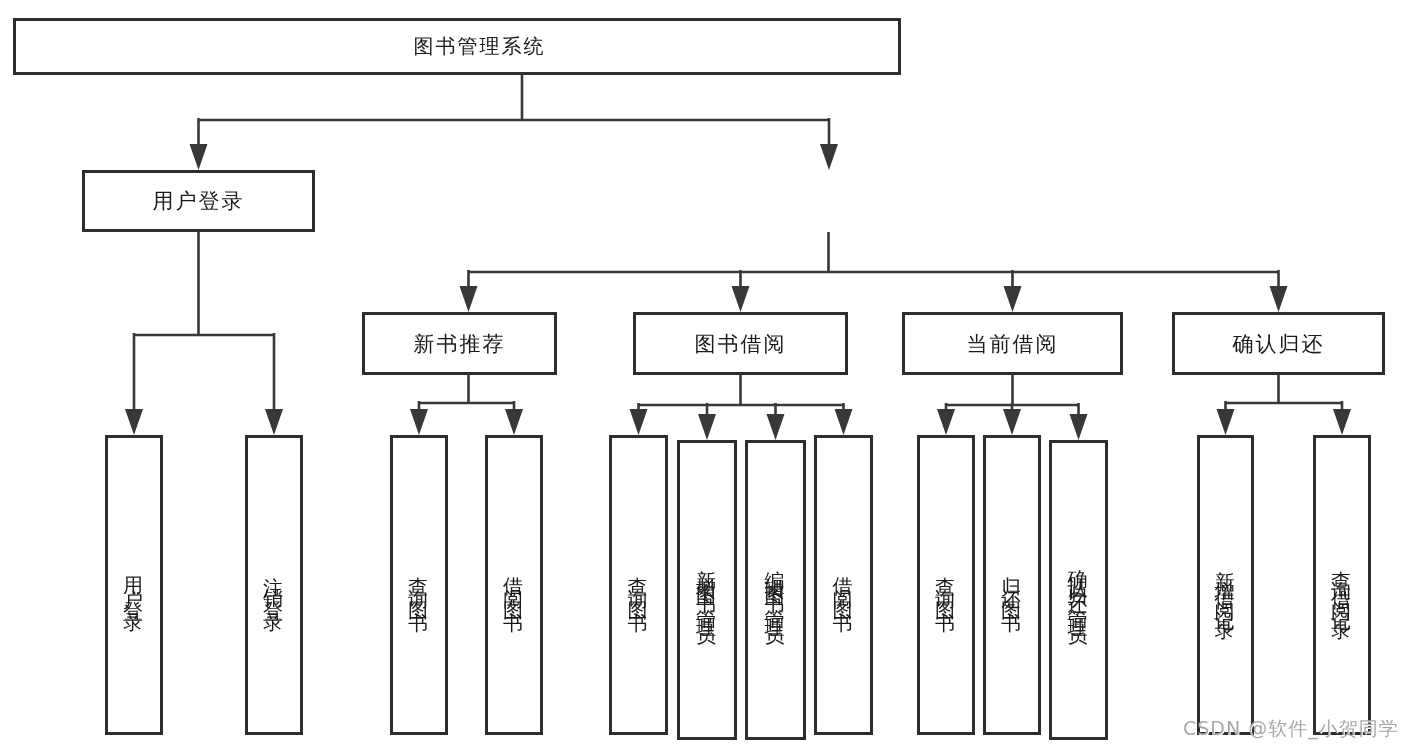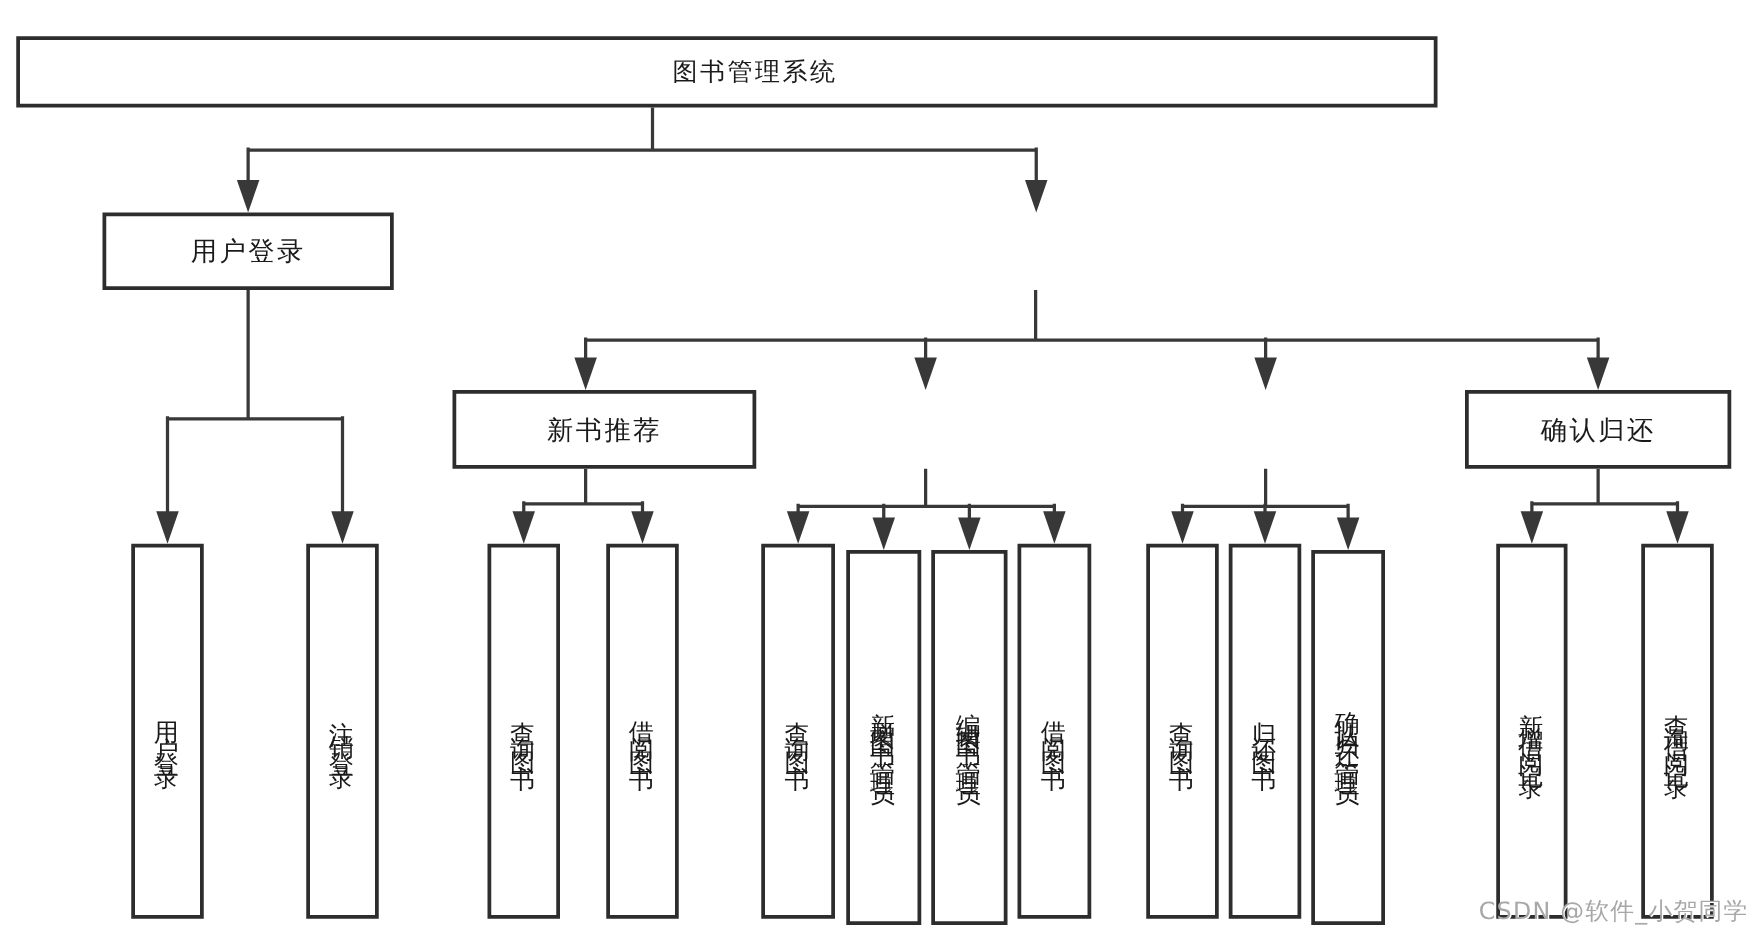--- a/index.html
+++ b/index.html
@@ -90,25 +90,27 @@
       <polygon points="766.5,414 784.5,414 775.5,440"></polygon>
       <polygon points="834.5,409 852.5,409 843.5,435"></polygon>
       <polygon points="937,409 955,409 946,435"></polygon>
       <polygon points="1003,409 1021,409 1012,435"></polygon>
       <polygon points="1069.5,414 1087.5,414 1078.5,440"></polygon>
       <polygon points="1216.5,409 1234.5,409 1225.5,435"></polygon>
       <polygon points="1333,409 1351,409 1342,435"></polygon>
     </g>
   </svg>
 
-  <div class="node root" style="left:13px; top:29px; width:1137px; height:57px;padding-left:45px;">图书管理系统</div>
+  <div class="node root" style="left:13px; top:18px; width:888px; height:57px;padding-left:45px;">图书管理系统</div>
 
   <div class="node" style="left:82px; top:170px; width:233px; height:62px;">用户登录</div>
 
-  <div class="node" style="left:362px; top:312px; width:243px; height:63px;">新书推荐</div>
+  <div class="node" style="left:362px; top:312px; width:195px; height:63px;">新书推荐</div>
+  <div class="node" style="left:633px; top:312px; width:215px; height:63px;">图书借阅</div>
+  <div class="node" style="left:902px; top:312px; width:221px; height:63px;">当前借阅</div>
   <div class="node" style="left:1172px; top:312px; width:213px; height:63px;">确认归还</div>
 
   <div class="node leaf" style="left:105px; top:435px; width:58px; height:300px;">用户登录</div>
   <div class="node leaf" style="left:245px; top:435px; width:58px; height:300px;">注销登录</div>
 
   <div class="node leaf" style="left:390px; top:435px; width:58px; height:300px;">查询图书</div>
   <div class="node leaf" style="left:485px; top:435px; width:58px; height:300px;">借阅图书</div>
 
   <div class="node leaf" style="left:609px; top:435px; width:59px; height:300px;">查询图书</div>
   <div class="node leaf long" style="left:677px; top:440px; width:60px; height:300px;">新增图书（管理员）</div>

